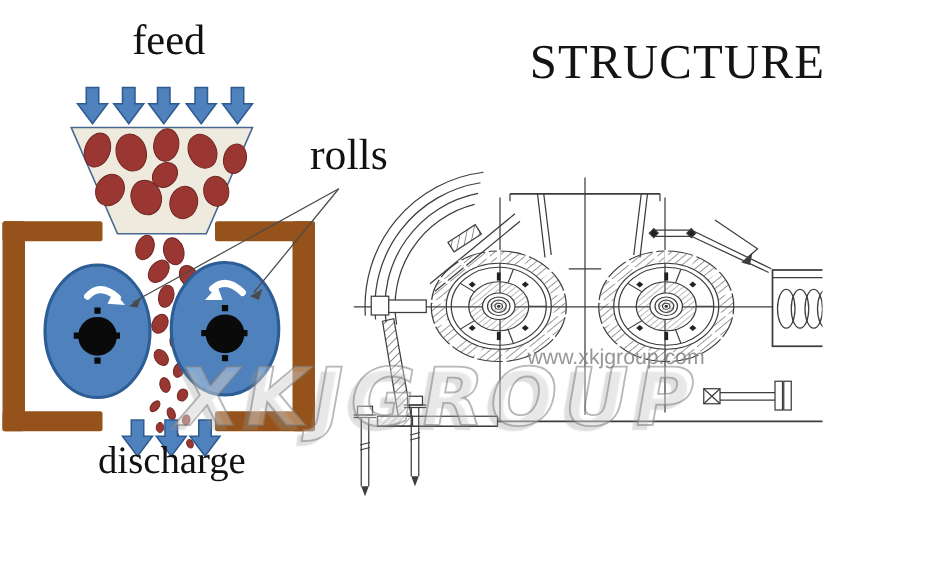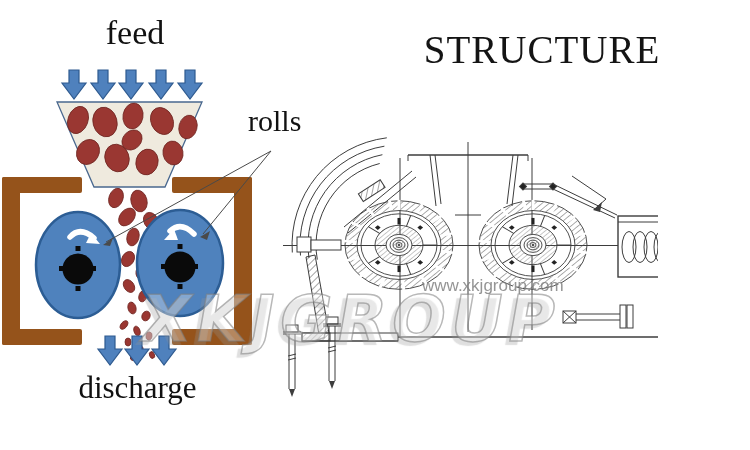--- a/index.html
+++ b/index.html
@@ -11,22 +11,22 @@
     --drawing-line:#3d3d3d;
     --label-color:#111111;
     --watermark-gray:#8a8a8a;
   }
   html,body{margin:0;padding:0;background:#ffffff;}
   .screen{position:relative;width:658px;height:450px;background:#fff;overflow:hidden;
           font-family:"Liberation Serif",serif;}
   .screen svg{position:absolute;left:0;top:0;}
   .label{position:absolute;color:var(--label-color);z-index:3;line-height:1;}
   .feed-label{left:85px;top:16px;width:100px;text-align:center;font-size:34px;}
-  .rolls-label{left:248px;top:106px;font-size:30px;}
-  .discharge-label{left:60px;top:372px;width:155px;text-align:center;font-size:31px;}
+  .rolls-label{left:248px;top:106px;font-size:35px;}
+  .discharge-label{left:60px;top:352px;width:155px;text-align:center;font-size:31px;}
   .structure-title{left:392px;top:30px;width:300px;text-align:center;font-size:39px;
                    letter-spacing:1px;color:#141414;}
   .wm-big{position:absolute;left:142px;top:282px;z-index:5;white-space:nowrap;
           font-family:"DejaVu Sans",sans-serif;font-weight:bold;font-size:64px;
           letter-spacing:5px;transform:skewX(-10deg);
           color:rgba(255,255,255,0.30);
           -webkit-text-stroke:1.5px rgba(125,125,125,0.55);
           text-shadow:-4px 4px 1px rgba(150,150,150,0.30);
           pointer-events:none;}
   .wm-url{position:absolute;left:402px;top:276px;z-index:5;white-space:nowrap;

